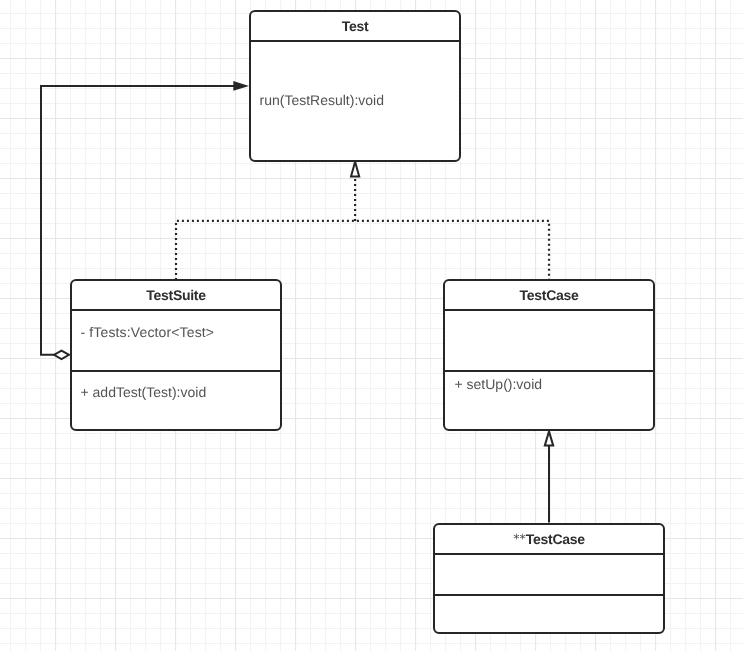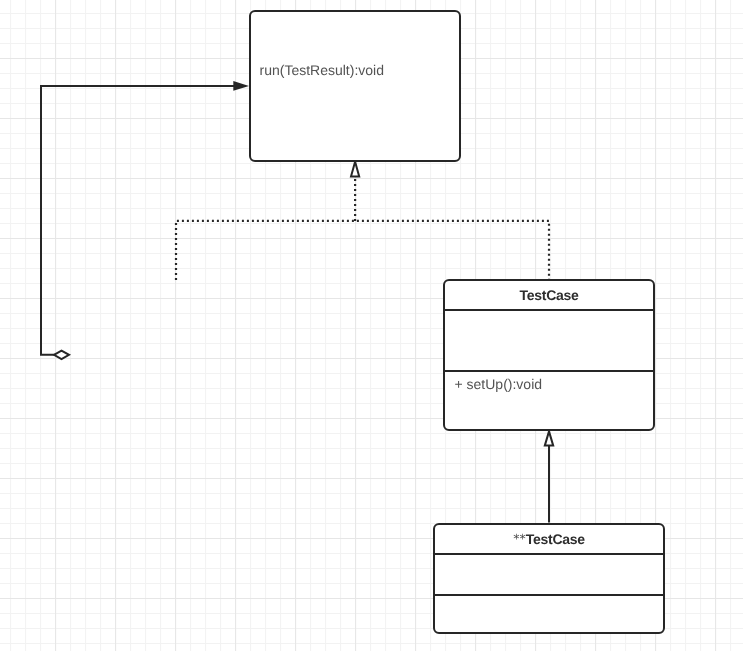--- a/index.html
+++ b/index.html
@@ -84,25 +84,39 @@
       <polygon points="355.1,161.8 351.0,176.6 359.2,176.6" fill="#ffffff" stroke="#262626" stroke-width="2" stroke-linejoin="miter"></polygon>
     </g>
 
     <g>
       <path d="M 549 522.5 L 549 446" fill="none" stroke="#262626" stroke-width="2"></path>
       <polygon points="549,431.4 544.8,445.6 553.2,445.6" fill="#ffffff" stroke="#262626" stroke-width="2" stroke-linejoin="miter"></polygon>
     </g>
   </svg>
 
   <div class="uml-class" style="left:249px; top:10px; width:212px; height:152px;">
+    <div class="uml-title" style="height:30px;">
+        <span>Test</span>
+      </div>
     <div class="uml-section" style="height:118px; position:relative;text-align:right;">
       <div class="uml-line" style="position:absolute; left:8.5px; top:51px;">run(TestResult):void</div>
     </div>
   </div>
 
+  <div class="uml-class" style="left:70px; top:279px; width:212px; height:152px;">
+    <div class="uml-title" style="height:30px;">
+        <span>TestSuite</span>
+      </div>
+    <div class="uml-section" style="height:59px; position:relative;">
+      <div class="uml-line" style="position:absolute; left:8.5px; top:14px; letter-spacing:0.14px;">- fTests:Vector&lt;Test&gt;</div>
+    </div>
+    <div class="uml-section divider" style="height:59px; position:relative;">
+      <div class="uml-line" style="position:absolute; left:8.5px; top:13px;">+ addTest(Test):void</div>
+    </div>
+  </div>
 
   <div class="uml-class" style="left:443px; top:279px; width:212px; height:152px;">
     <div class="uml-title" style="height:30px;">
         <span>TestCase</span>
       </div>
     <div class="uml-section" style="height:59px;"></div>
     <div class="uml-section divider" style="height:59px; position:relative;">
       <div style="position:absolute; left:9.5px; top:5.4px;">
         <div class="uml-line">+ setUp():void</div>
       </div>

